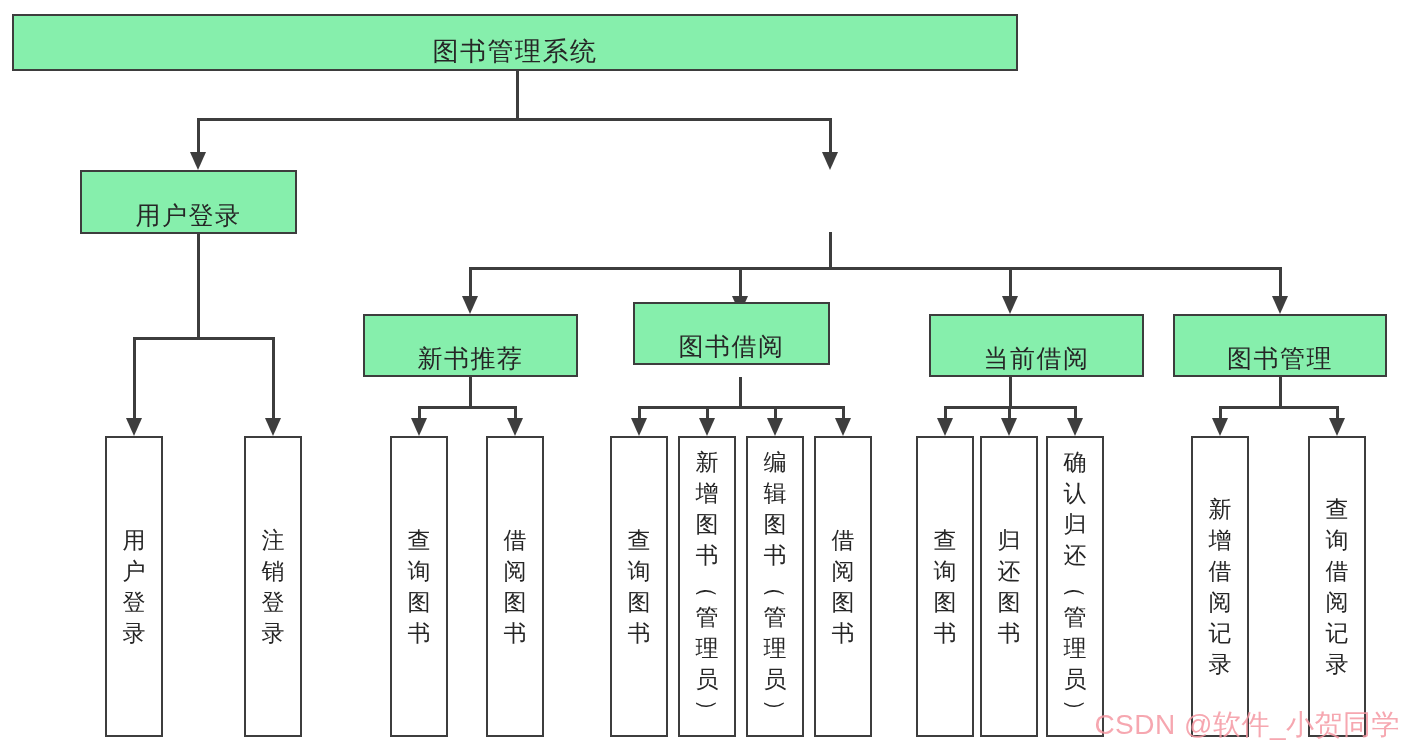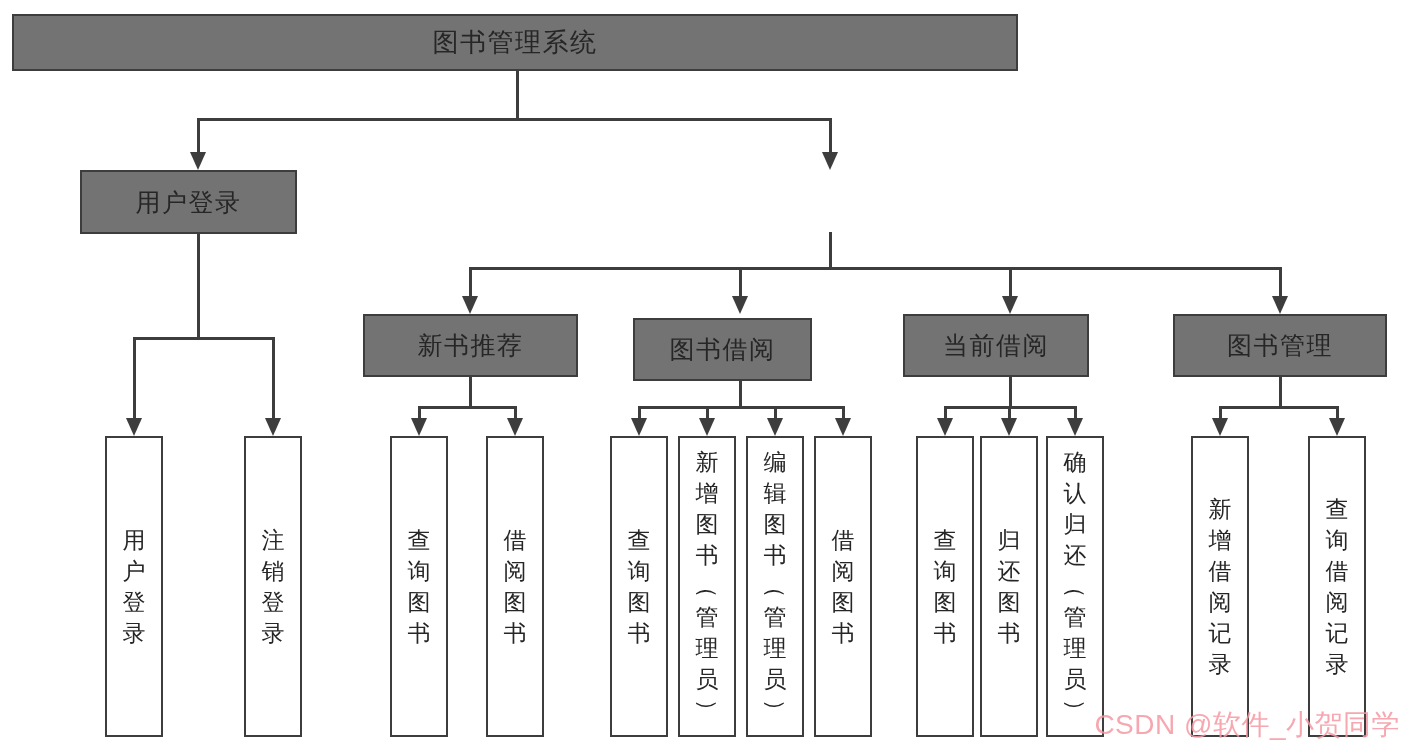--- a/index.html
+++ b/index.html
@@ -4,22 +4,22 @@
 <style>
   html,body{margin:0;padding:0;background:#ffffff;}
   body{
     width:1405px;height:747px;position:relative;overflow:hidden;
     font-family:"Liberation Sans","DejaVu Sans",sans-serif;
     color:#262626;
   }
   .stage{position:absolute;left:0;top:0;width:1405px;height:747px;}
   
   .node{
-    position:absolute;background:#737373;border:2.5px solid #3d3d3d;
-    box-sizing:border-box;display:flex;align-items:center;justify-content:center;
+    position:absolute;background:#86efac;border:2.5px solid #3d3d3d;
+    box-sizing:border-box;display:flex;align-items:flex-end;justify-content:center;
     font-size:25px;letter-spacing:1.5px;color:#262626;
   }
   
   .leaf{
     position:absolute;top:436px;width:58px;height:301px;
     background:#ffffff;border:2.5px solid #3d3d3d;box-sizing:border-box;
   }
   .vtext{
     display:flex;flex-direction:column;align-items:center;justify-content:center;
     gap:8px;width:100%;height:100%;font-size:23px;color:#262626;
@@ -113,25 +113,25 @@
 
   <div class="node" style="left:80px;top:170px;width:217px;height:64px">
     <span>用户登录</span>
   </div>
 
 
   <div class="node" style="left:363px;top:314px;width:215px;height:63px">
     <span>新书推荐</span>
   </div>
 
-  <div class="node" style="left:633px;top:318px;width:179px;height:63px">
+  <div class="node" style="left:633px;top:302px;width:197px;height:63px">
     <span>图书借阅</span>
   </div>
 
-  <div class="node" style="left:903px;top:314px;width:186px;height:63px">
+  <div class="node" style="left:929px;top:314px;width:215px;height:63px">
     <span>当前借阅</span>
   </div>
 
   <div class="node" style="left:1173px;top:314px;width:214px;height:63px">
     <span>图书管理</span>
   </div>
 
   <div class="leaf" style="left:105px">
     <div class="vtext">
         <span class="ch">用</span>

